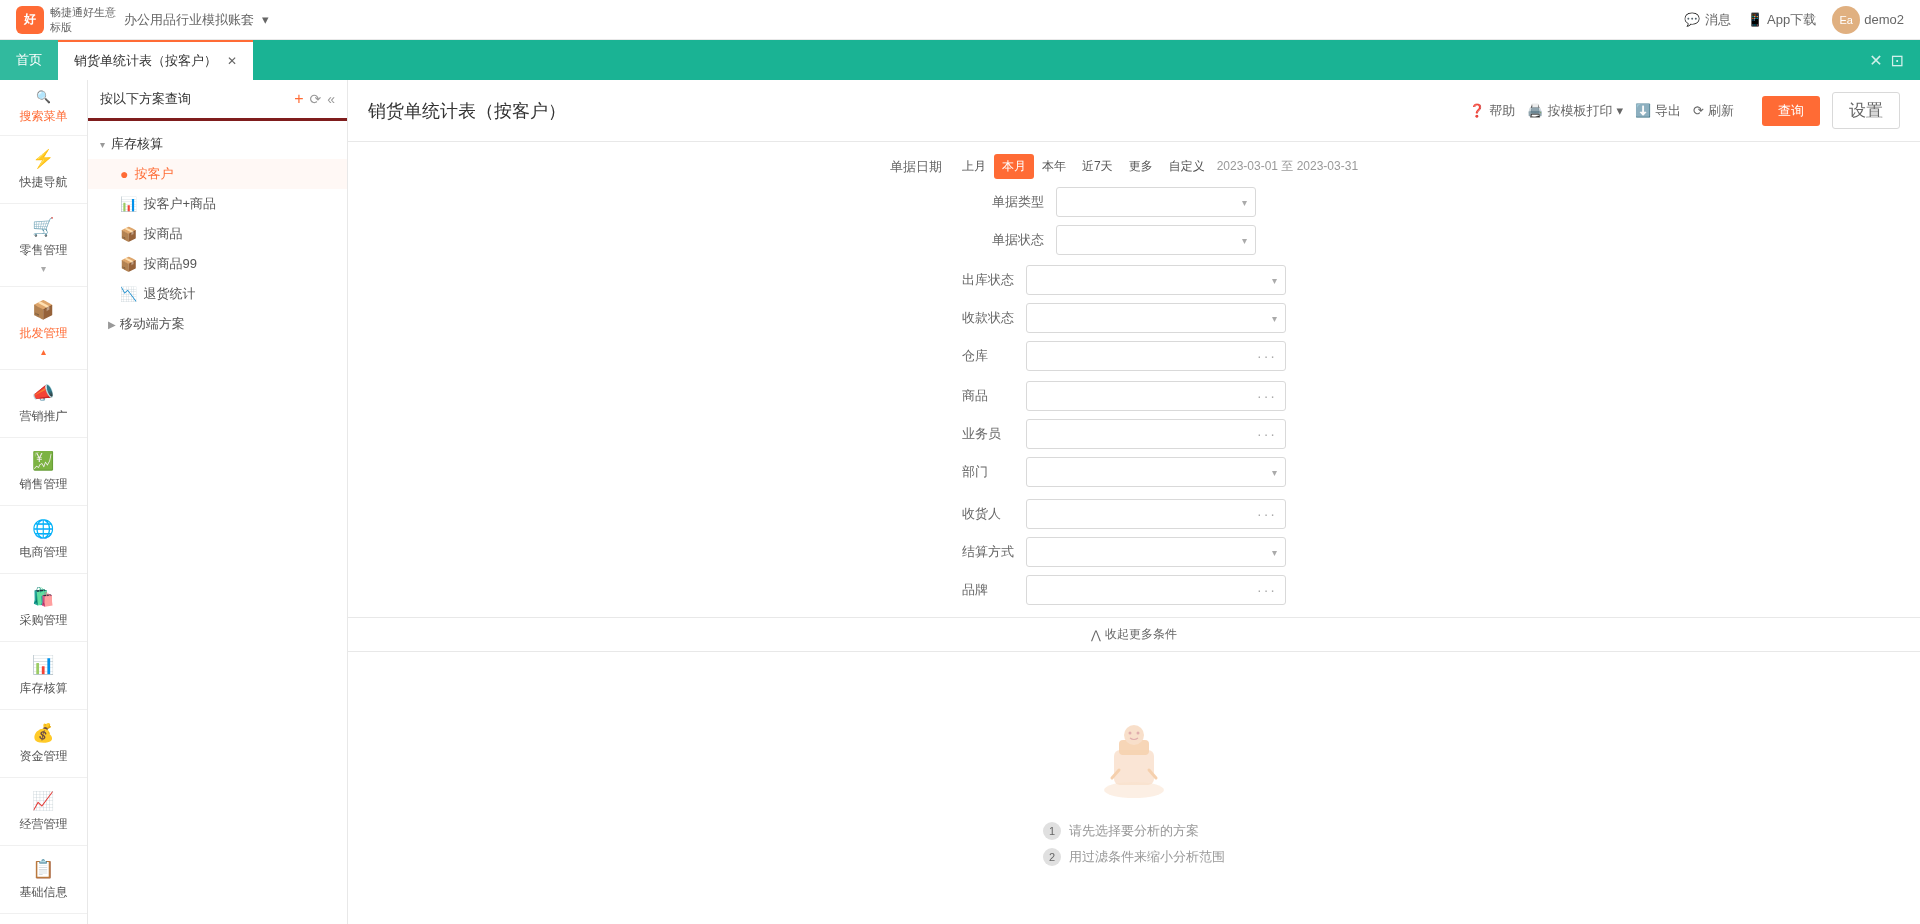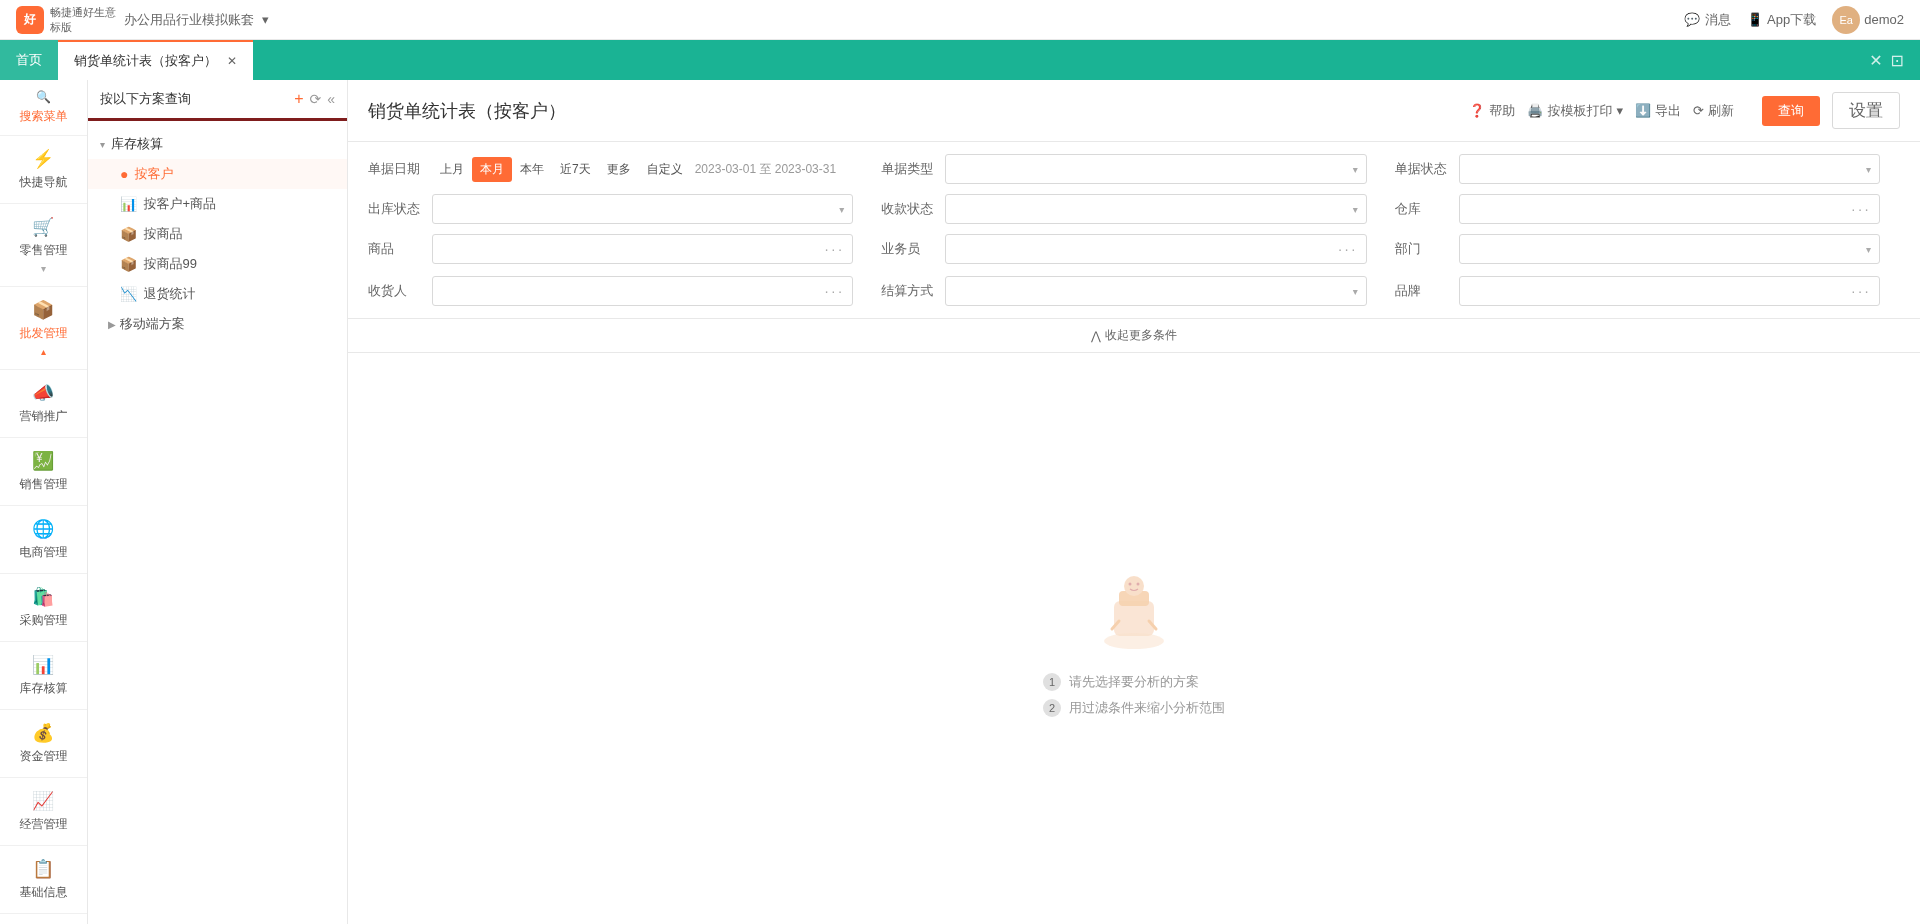--- a/index.html
+++ b/index.html
@@ -58,21 +58,21 @@
 
     
     .main-content { flex: 1; display: flex; flex-direction: column; overflow: hidden; background: #f5f5f5; }
     .page-header { background: #fff; padding: 12px 20px; display: flex; align-items: center; justify-content: space-between; border-bottom: 1px solid #e8e8e8; }
     .page-title { font-size: 18px; font-weight: 500; color: #333; }
     .page-actions { display: flex; align-items: center; gap: 12px; }
     .page-action-btn { display: flex; align-items: center; gap: 4px; color: #666; font-size: 13px; cursor: pointer; background: none; border: none; }
 
     
     .filter-area { background: #fff; padding: 12px 20px; margin: 0; border-bottom: 1px solid #e8e8e8; }
-    .filter-row { display: flex; align-items: center; gap: 8px; margin-bottom: 10px; }
+    .filter-row { display: flex; align-items: center; gap: 8px; margin-bottom: 10px; flex-direction: column; }
     .filter-row:last-child { margin-bottom: 0; margin-top: 12px; }
     .filter-item { display: flex; align-items: center; flex: 1; min-width: 0; padding-right: 20px; }
     .filter-label { color: #666; font-size: 13px; white-space: nowrap; margin-right: 8px; min-width: 56px; }
     .filter-input { flex: 1; height: 30px; border: 1px solid #d9d9d9; border-radius: 3px; padding: 0 8px; font-size: 13px; color: #333; cursor: pointer; display: flex; align-items: center; justify-content: space-between; background: #fff; }
     .filter-input-select { display: flex; align-items: center; justify-content: space-between; }
     .filter-chevron { color: #aaa; font-size: 10px; }
     .filter-dots { color: #aaa; font-size: 14px; letter-spacing: 2px; }
 
     
     .date-filter { display: flex; align-items: center; gap: 0; flex: 1; }

